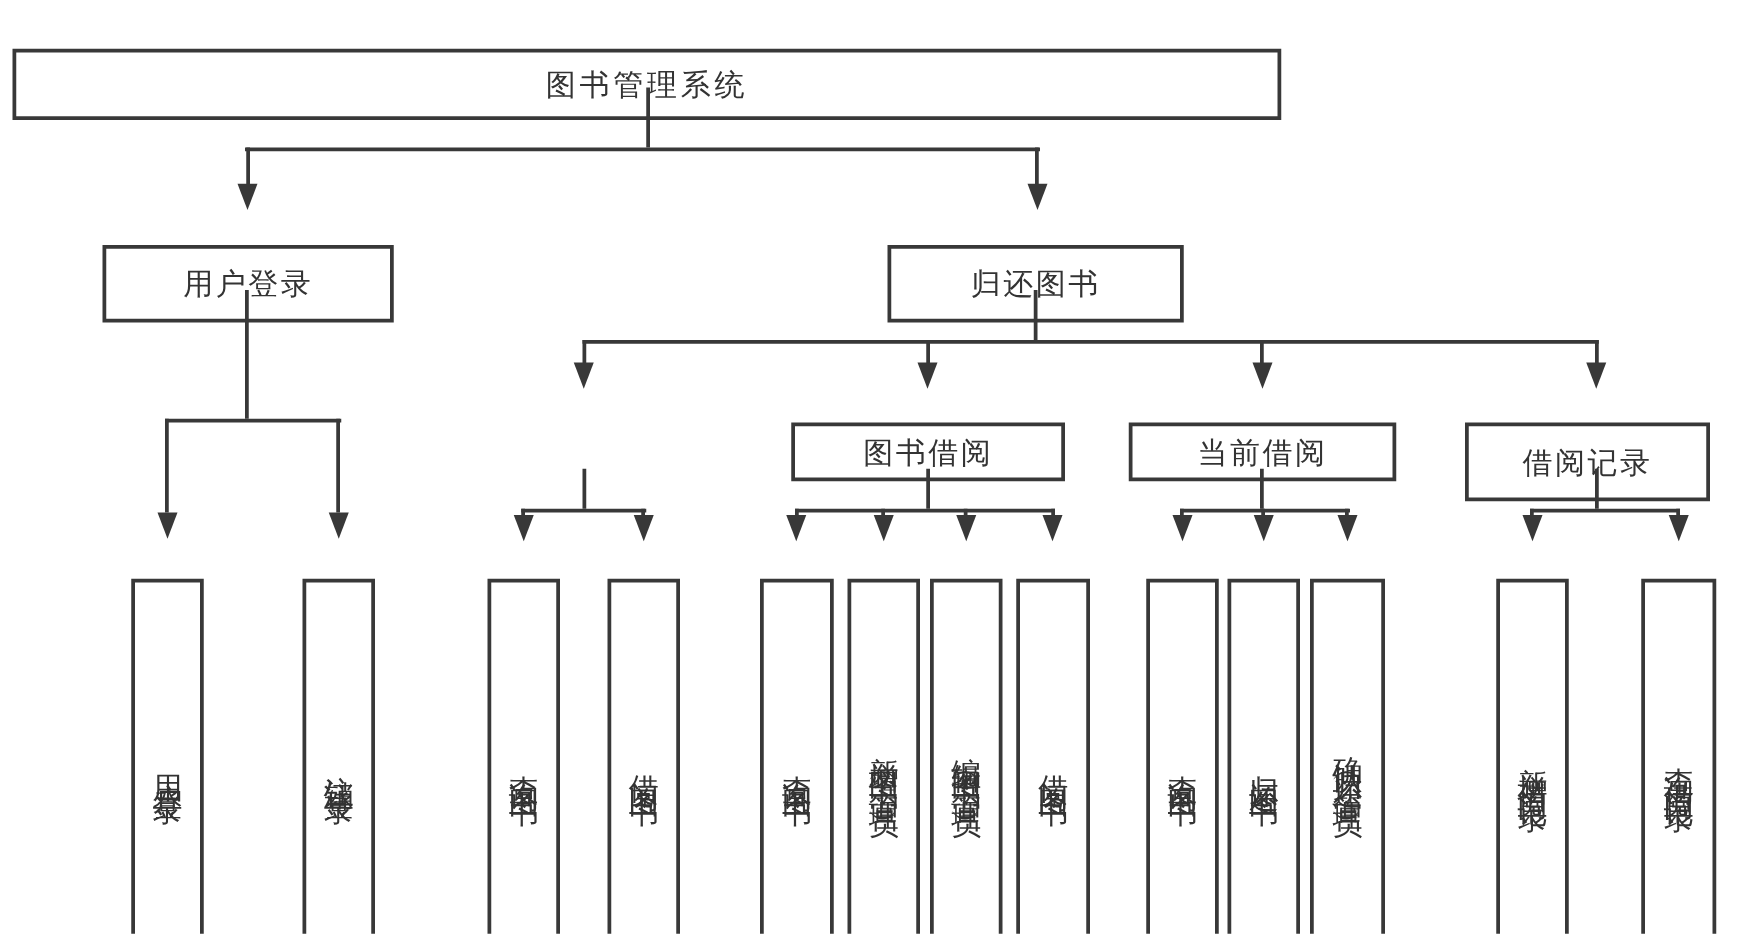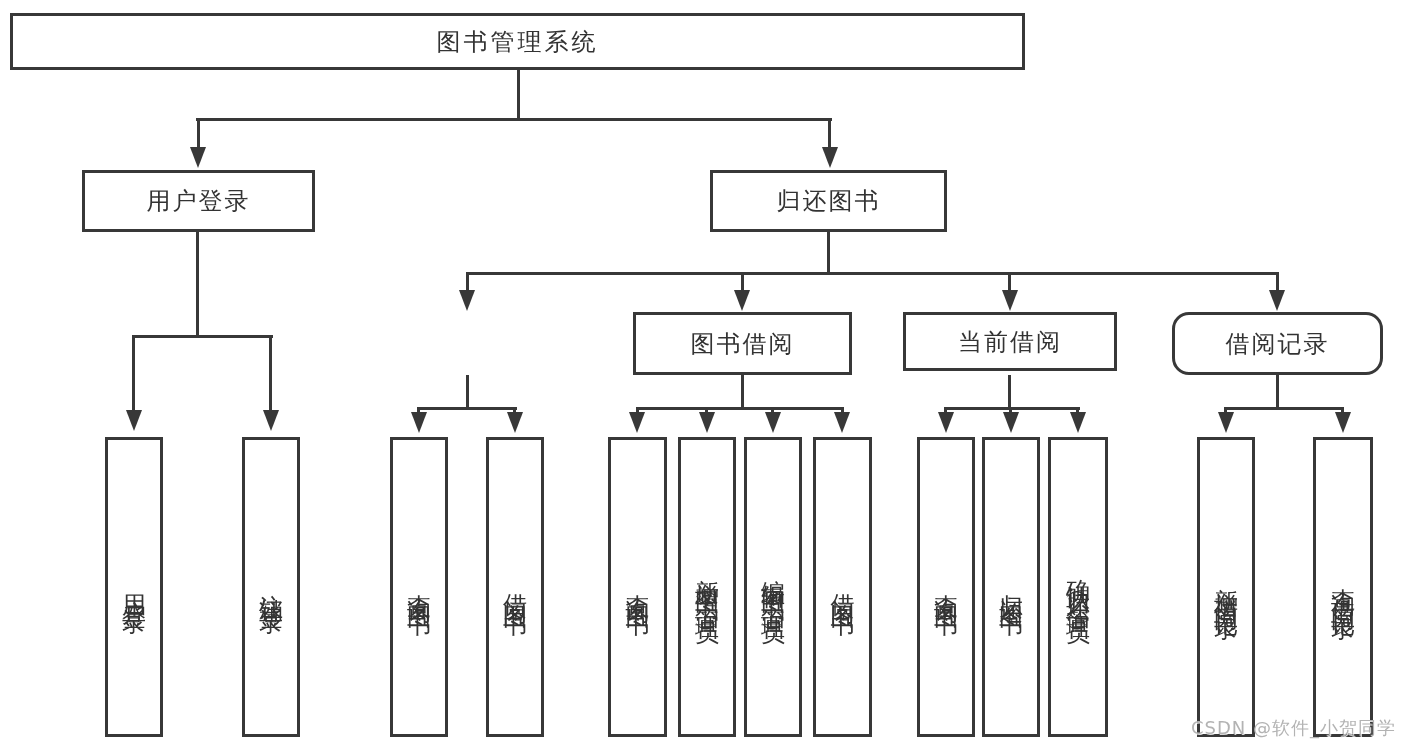--- a/index.html
+++ b/index.html
@@ -17,20 +17,21 @@
     position:absolute;
     box-sizing:border-box;
     border:3px solid var(--line,#383838);
     background:#fff;
     display:flex;align-items:center;justify-content:center;
     color:var(--text,#333);
     font-size:24px;
     letter-spacing:2px;
     text-align:center;
     white-space:nowrap;
+    margin-top:26px;
   }
   .root-box{letter-spacing:3px;}
   .vbox{
     writing-mode:vertical-rl;
     text-orientation:mixed;
     letter-spacing:6px;
     line-height:1;
     white-space:normal;
     font-size:24px;
   }
@@ -79,23 +80,23 @@
   <div class="hline" style="left:466px;top:272px;width:813px;"></div>
   <div class="vline" style="left:466px;top:272px;height:20px;"></div>
   <div class="arrow" style="left:459px;top:290px;"></div>
   <div class="vline" style="left:741px;top:272px;height:20px;"></div>
   <div class="arrow" style="left:734px;top:290px;"></div>
   <div class="vline" style="left:1008px;top:272px;height:20px;"></div>
   <div class="arrow" style="left:1002px;top:290px;"></div>
   <div class="vline" style="left:1276px;top:272px;height:20px;"></div>
   <div class="arrow" style="left:1269px;top:290px;"></div>
 
-  <div class="box" style="left:633px;top:312px;width:219px;height:63px;">图书借阅</div>
-  <div class="box" style="left:903px;top:312px;width:214px;height:59px;">当前借阅</div>
-  <div class="box" style="left:1172px;top:312px;width:211px;height:63px;border-radius:17px;">借阅记录</div>
+  <div class="box" style="left:633px;top:312px;width:219px;height:47px;">图书借阅</div>
+  <div class="box" style="left:903px;top:312px;width:214px;height:47px;">当前借阅</div>
+  <div class="box" style="left:1172px;top:312px;width:196px;height:63px;">借阅记录</div>
 
   <div class="vline" style="left:466px;top:375px;height:32px;"></div>
   <div class="hline" style="left:417px;top:407px;width:100px;"></div>
   <div class="vline" style="left:417px;top:407px;height:8px;"></div>
   <div class="arrow" style="left:411px;top:412px;"></div>
   <div class="vline" style="left:513px;top:407px;height:8px;"></div>
   <div class="arrow" style="left:507px;top:412px;"></div>
 
   <div class="vline" style="left:741px;top:375px;height:32px;"></div>
   <div class="hline" style="left:636px;top:407px;width:208px;"></div>
@@ -135,15 +136,14 @@
   <div class="box vbox" style="left:744px;top:437px;width:58px;height:300px;">编辑图书（管理员）</div>
   <div class="box vbox" style="left:813px;top:437px;width:59px;height:300px;">借阅图书</div>
 
   <div class="box vbox" style="left:917px;top:437px;width:58px;height:300px;">查询图书</div>
   <div class="box vbox" style="left:982px;top:437px;width:58px;height:300px;">归还图书</div>
   <div class="box vbox" style="left:1048px;top:437px;width:60px;height:300px;">确认归还（管理员）</div>
 
   <div class="box vbox" style="left:1197px;top:437px;width:58px;height:300px;">新增借阅记录</div>
   <div class="box vbox" style="left:1313px;top:437px;width:60px;height:300px;">查询借阅记录</div>
 
-  <div class="watermark" style="right:9px;top:716px;">CSDN @软件_小贺同学</div>
 
 </div>
 
 </body></html>

